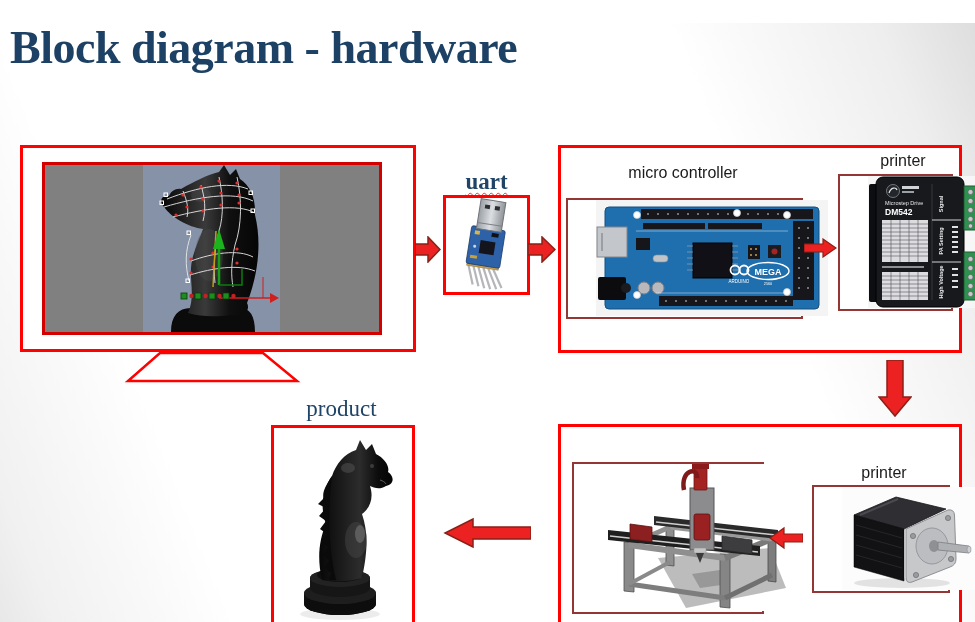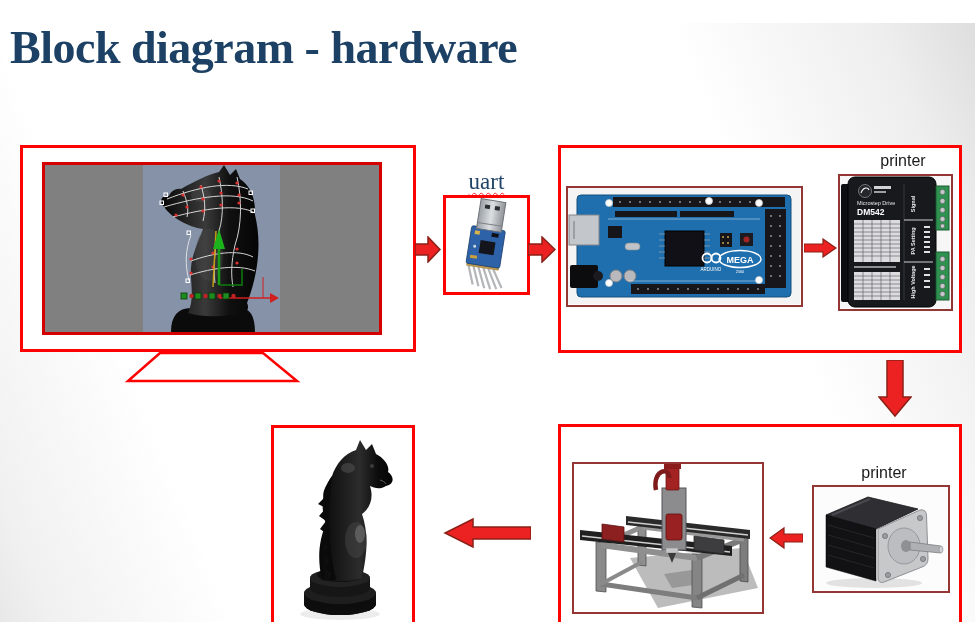--- a/index.html
+++ b/index.html
@@ -23,24 +23,25 @@
     font-family:"Liberation Serif", serif;font-size:23px;color:#1f4467;
   }
   .sans-label{
     position:absolute;text-align:center;
     font-family:"Liberation Sans", sans-serif;font-size:16px;color:#1a1a1a;
   }
   .wavy{
     text-decoration-line:underline;text-decoration-style:wavy;
     text-decoration-color:#ff2a2a;text-decoration-thickness:1px;
     text-underline-offset:3px;
+    font-weight:bold;
   }
   .redbox{position:absolute;border:3px solid #fe0101;background:#ffffff;box-sizing:border-box;}
   .screen{position:absolute;border:3px solid #d40000;background:#808080;box-sizing:border-box;}
-  .darkframe{position:absolute;border:2.5px solid #943634;background:#ffffff;box-sizing:border-box;}
+  .darkframe{position:absolute;border:2.5px solid #943634;background:#ffffff;box-sizing:border-box;padding-left:28px;}
   svg{display:block;}
 </style>
 </head>
 <body>
 
 <div class="canvas">
 
   <div class="title">Block diagram - hardware</div>
 
 
@@ -168,22 +169,23 @@
     </svg>
   </div>
 
   <svg class="abs" style="left:528px;top:213px" width="28" height="27" viewBox="0 0 28 27">
     <polygon points="0,8 14,8 14,1 27,13.5 14,26 14,19 0,19" fill="#ec2121" stroke="#8b2016" stroke-width="1.5"></polygon>
   </svg>
 
 
   <div class="redbox" style="left:558px;top:122px;width:404px;height:208px"></div>
 
-
-  <div class="darkframe" style="left:566px;top:163px;width:237px;height:121px">
+  <div class="sans-label" style="left:583px;top:141px;width:200px">micro controller</div>
+
+  <div class="darkframe" style="left:566px;top:175px;width:237px;height:121px">
     <svg width="232" height="116" viewBox="0 0 232 116">
       <rect x="0" y="0" width="232" height="116" fill="#f4f4f4"></rect>
       <rect x="9" y="7" width="214" height="102" rx="4" fill="#1f6fae" stroke="#14517f" stroke-width="1"></rect>
       <g fill="#17171b">
         <rect x="45" y="9" width="172" height="10"></rect>
         <rect x="47" y="23" width="62" height="6"></rect>
         <rect x="112" y="23" width="54" height="6"></rect>
         <rect x="197" y="21" width="21" height="79"></rect>
         <rect x="63" y="96" width="134" height="10"></rect>
       </g>
@@ -445,20 +447,21 @@
       <ellipse cx="92" cy="59" rx="5" ry="6" fill="#8f9094"></ellipse>
       <polygon points="96,55 127,59 127,66 96,63" fill="#aeb0b3" stroke="#7b7d80" stroke-width="0.8"></polygon>
       <ellipse cx="127" cy="62.5" rx="2" ry="3.4" fill="#cfd0d3" stroke="#8a8c8f" stroke-width="0.6"></ellipse>
     </svg>
   </div>
 
   <svg class="abs" style="left:443px;top:494px" width="88" height="32" viewBox="0 0 88 32">
     <polygon points="88,10 30,10 30,2 2,16 30,30 30,22 88,22" fill="#ec2121" stroke="#8b2016" stroke-width="1.5"></polygon>
   </svg>
 
+  <div class="serif-label" style="left:279px;top:373px;width:125px">product</div>
 
   <div class="redbox" style="left:271px;top:402px;width:144px;height:206px">
     <svg width="138" height="200" viewBox="0 0 138 200">
       <defs>
         <linearGradient id="kp" x1="0" y1="0" x2="1" y2="0">
           <stop offset="0" stop-color="#070707"></stop>
             <stop offset="0.55" stop-color="#2c2c2c"></stop>
           <stop offset="0.8" stop-color="#0c0c0c"></stop>
             <stop offset="1" stop-color="#040404"></stop>
         </linearGradient>

